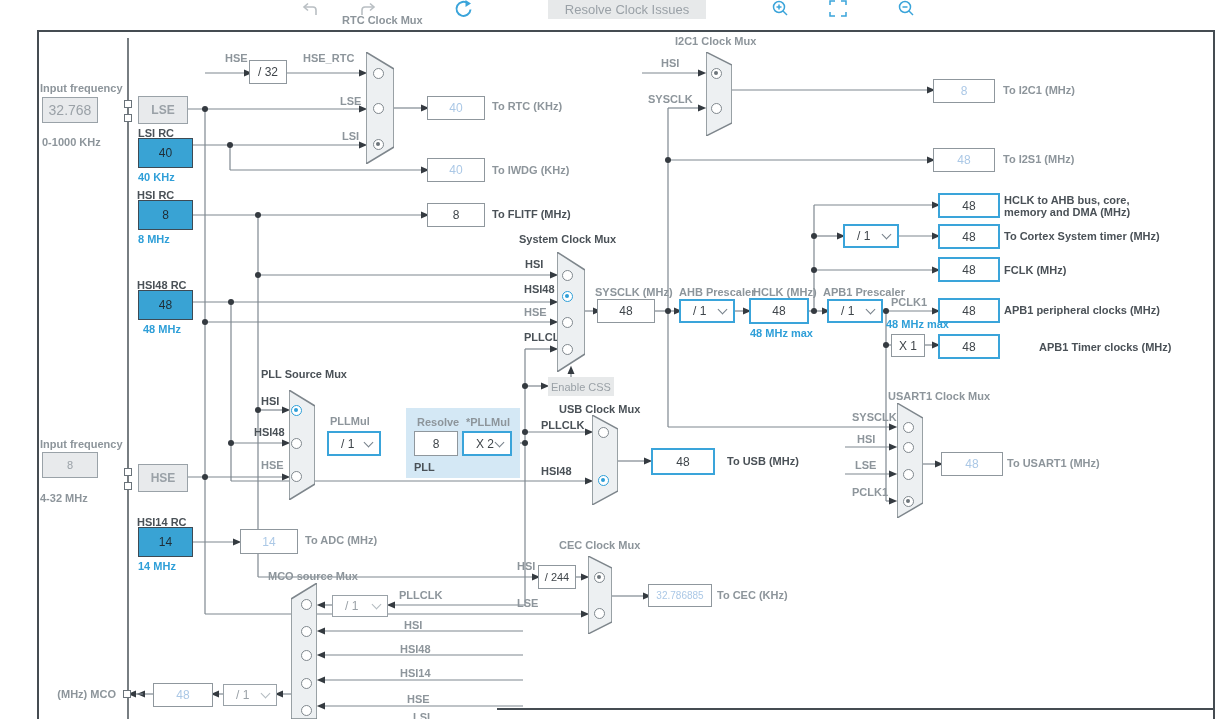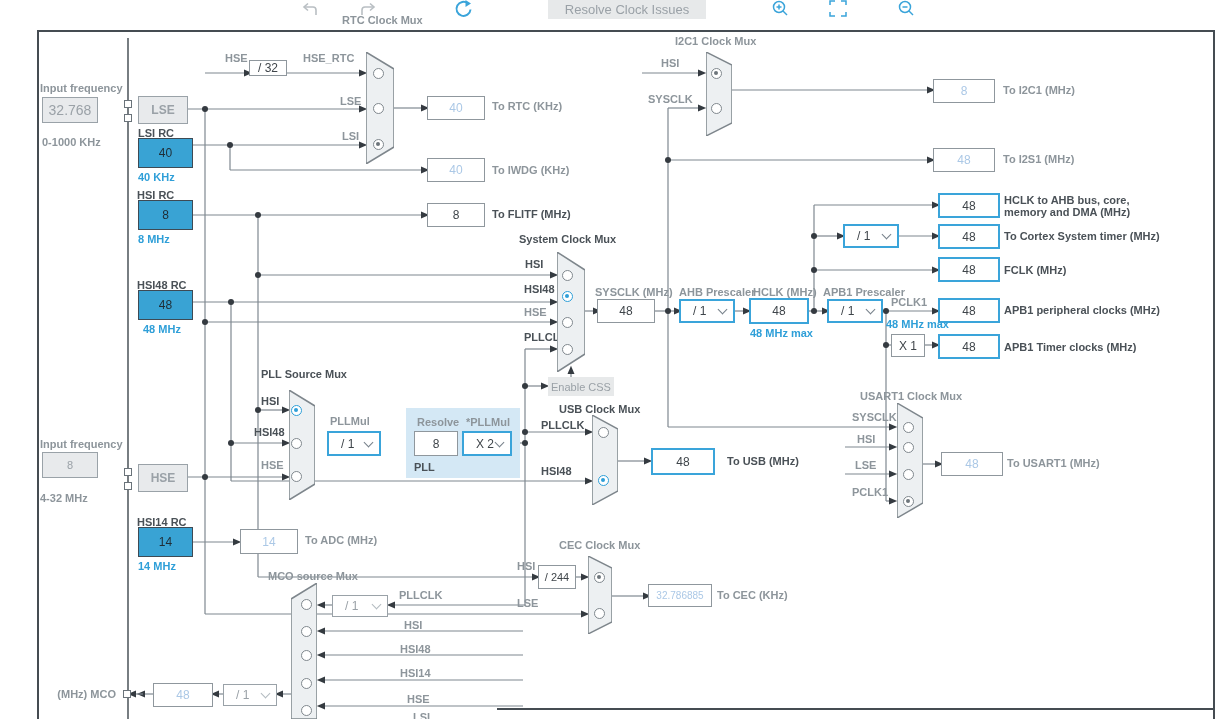--- a/index.html
+++ b/index.html
@@ -197,21 +197,21 @@
   <div class="pin" style="left:124px;top:468px"></div>
   <div class="pin" style="left:124px;top:482px"></div>
   <div class="bx gry big" style="left:138px;top:464px;width:50px;height:28px;font-weight:bold">HSE</div>
 
   <div class="lbl d" style="left:137px;top:516px">HSI14 RC</div>
   <div class="bx fill" style="left:138px;top:527px;width:55px;height:30px">14</div>
   <div class="lbl b" style="left:138px;top:560px">14 MHz</div>
 
   <div class="lbl" style="left:342px;top:14px">RTC Clock Mux</div>
   <div class="lbl" style="left:225px;top:52px">HSE</div>
-  <div class="bx" style="left:249px;top:60px;width:38px;height:16px">/ 32</div>
+  <div class="bx" style="left:249px;top:60px;width:38px;height:24px">/ 32</div>
   <div class="lbl" style="left:303px;top:52px">HSE_RTC</div>
   <div class="lbl" style="left:340px;top:95px">LSE</div>
   <div class="lbl" style="left:342px;top:130px">LSI</div>
   <svg class="mux" style="left:366px;top:52px" width="28" height="112" viewBox="0 0 28 112">
     <polygon points="0,0 28,17 28,95 0,112" fill="#edf0f2" stroke="#7e868c" stroke-width="1.5"></polygon>
   </svg>
   <div class="radio" style="left:373px;top:68px"></div>
   <div class="radio" style="left:373px;top:103px"></div>
   <div class="radio selg" style="left:373px;top:139px"></div>
   <div class="bx dis" style="left:427px;top:96px;width:58px;height:24px">40</div>
@@ -253,21 +253,21 @@
   <div class="lbl d" style="left:1004px;top:194px">HCLK to AHB bus, core,</div>
   <div class="lbl d" style="left:1004px;top:206px">memory and DMA (MHz)</div>
   <div class="bx blueb dd" style="left:843px;top:224px;width:56px;height:24px">/ 1</div>
   <div class="bx blueb" style="left:938px;top:224px;width:62px;height:25px">48</div>
   <div class="lbl d" style="left:1004px;top:230px">To Cortex System timer (MHz)</div>
   <div class="bx blueb" style="left:938px;top:257px;width:62px;height:25px">48</div>
   <div class="lbl d" style="left:1004px;top:264px">FCLK (MHz)</div>
   <div class="bx blueb" style="left:938px;top:298px;width:62px;height:25px">48</div>
   <div class="lbl d" style="left:1004px;top:304px">APB1 peripheral clocks (MHz)</div>
   <div class="bx blueb" style="left:938px;top:334px;width:62px;height:25px">48</div>
-  <div class="lbl d" style="left:1004px;top:341px">APB1 Timer clocks (MHz)</div>
+  <div class="lbl d" style="left:1039px;top:341px">APB1 Timer clocks (MHz)</div>
 
   <div class="lbl d" style="left:261px;top:368px">PLL Source Mux</div>
   <div class="lbl d" style="left:261px;top:395px">HSI</div>
   <div class="lbl d" style="left:254px;top:426px">HSI48</div>
   <div class="lbl" style="left:261px;top:459px">HSE</div>
   <svg class="mux" style="left:289px;top:390px" width="26" height="110" viewBox="0 0 26 110">
     <polygon points="0,0 26,16 26,94 0,110" fill="#edf0f2" stroke="#7e868c" stroke-width="1.5"></polygon>
   </svg>
   <div class="radio selb" style="left:291px;top:405px"></div>
   <div class="radio" style="left:291px;top:438px"></div>
@@ -298,21 +298,21 @@
   <svg class="mux" style="left:706px;top:52px" width="26" height="84" viewBox="0 0 26 84">
     <polygon points="0,0 26,13 26,71 0,84" fill="#edf0f2" stroke="#7e868c" stroke-width="1.5"></polygon>
   </svg>
   <div class="radio selg" style="left:711px;top:68px"></div>
   <div class="radio" style="left:711px;top:103px"></div>
   <div class="bx dis" style="left:933px;top:79px;width:62px;height:24px">8</div>
   <div class="lbl" style="left:1003px;top:84px">To I2C1 (MHz)</div>
   <div class="bx dis" style="left:933px;top:148px;width:62px;height:24px">48</div>
   <div class="lbl" style="left:1003px;top:153px">To I2S1 (MHz)</div>
 
-  <div class="lbl" style="left:860px;top:390px">USART1 Clock Mux</div>
+  <div class="lbl" style="left:888px;top:390px">USART1 Clock Mux</div>
   <div class="lbl" style="left:852px;top:411px">SYSCLK</div>
   <div class="lbl" style="left:857px;top:433px">HSI</div>
   <div class="lbl" style="left:855px;top:459px">LSE</div>
   <div class="lbl" style="left:852px;top:486px">PCLK1</div>
   <svg class="mux" style="left:897px;top:403px" width="26" height="115" viewBox="0 0 26 115">
     <polygon points="0,0 26,15 26,100 0,115" fill="#edf0f2" stroke="#7e868c" stroke-width="1.5"></polygon>
   </svg>
   <div class="radio" style="left:903px;top:422px"></div>
   <div class="radio" style="left:903px;top:442px"></div>
   <div class="radio" style="left:903px;top:469px"></div>

